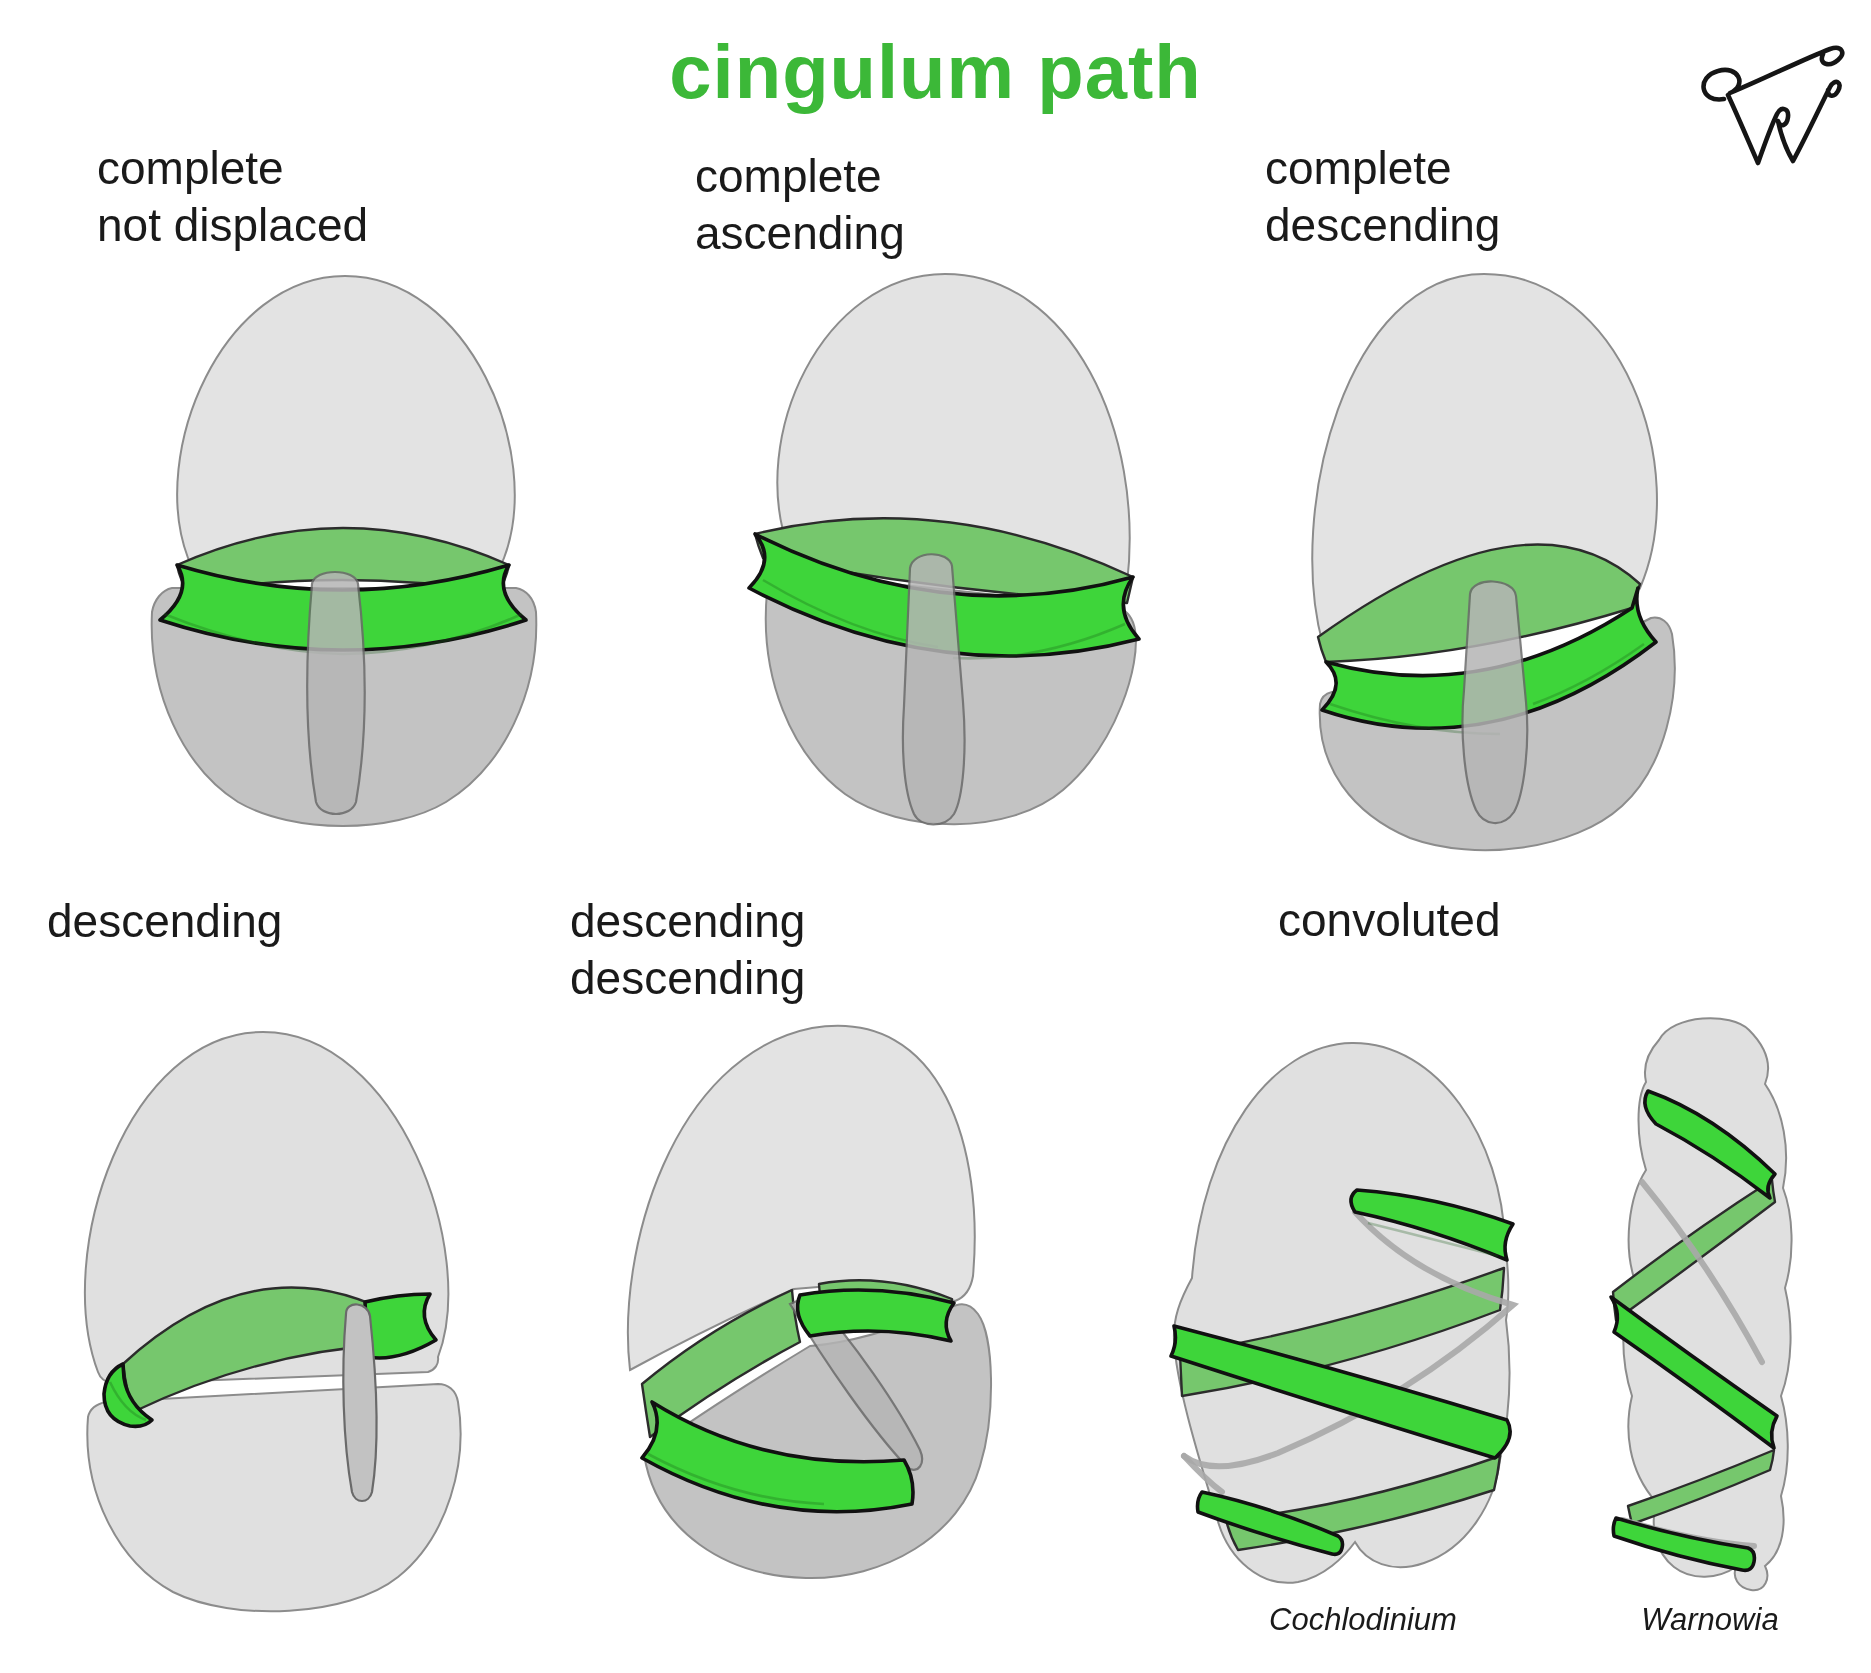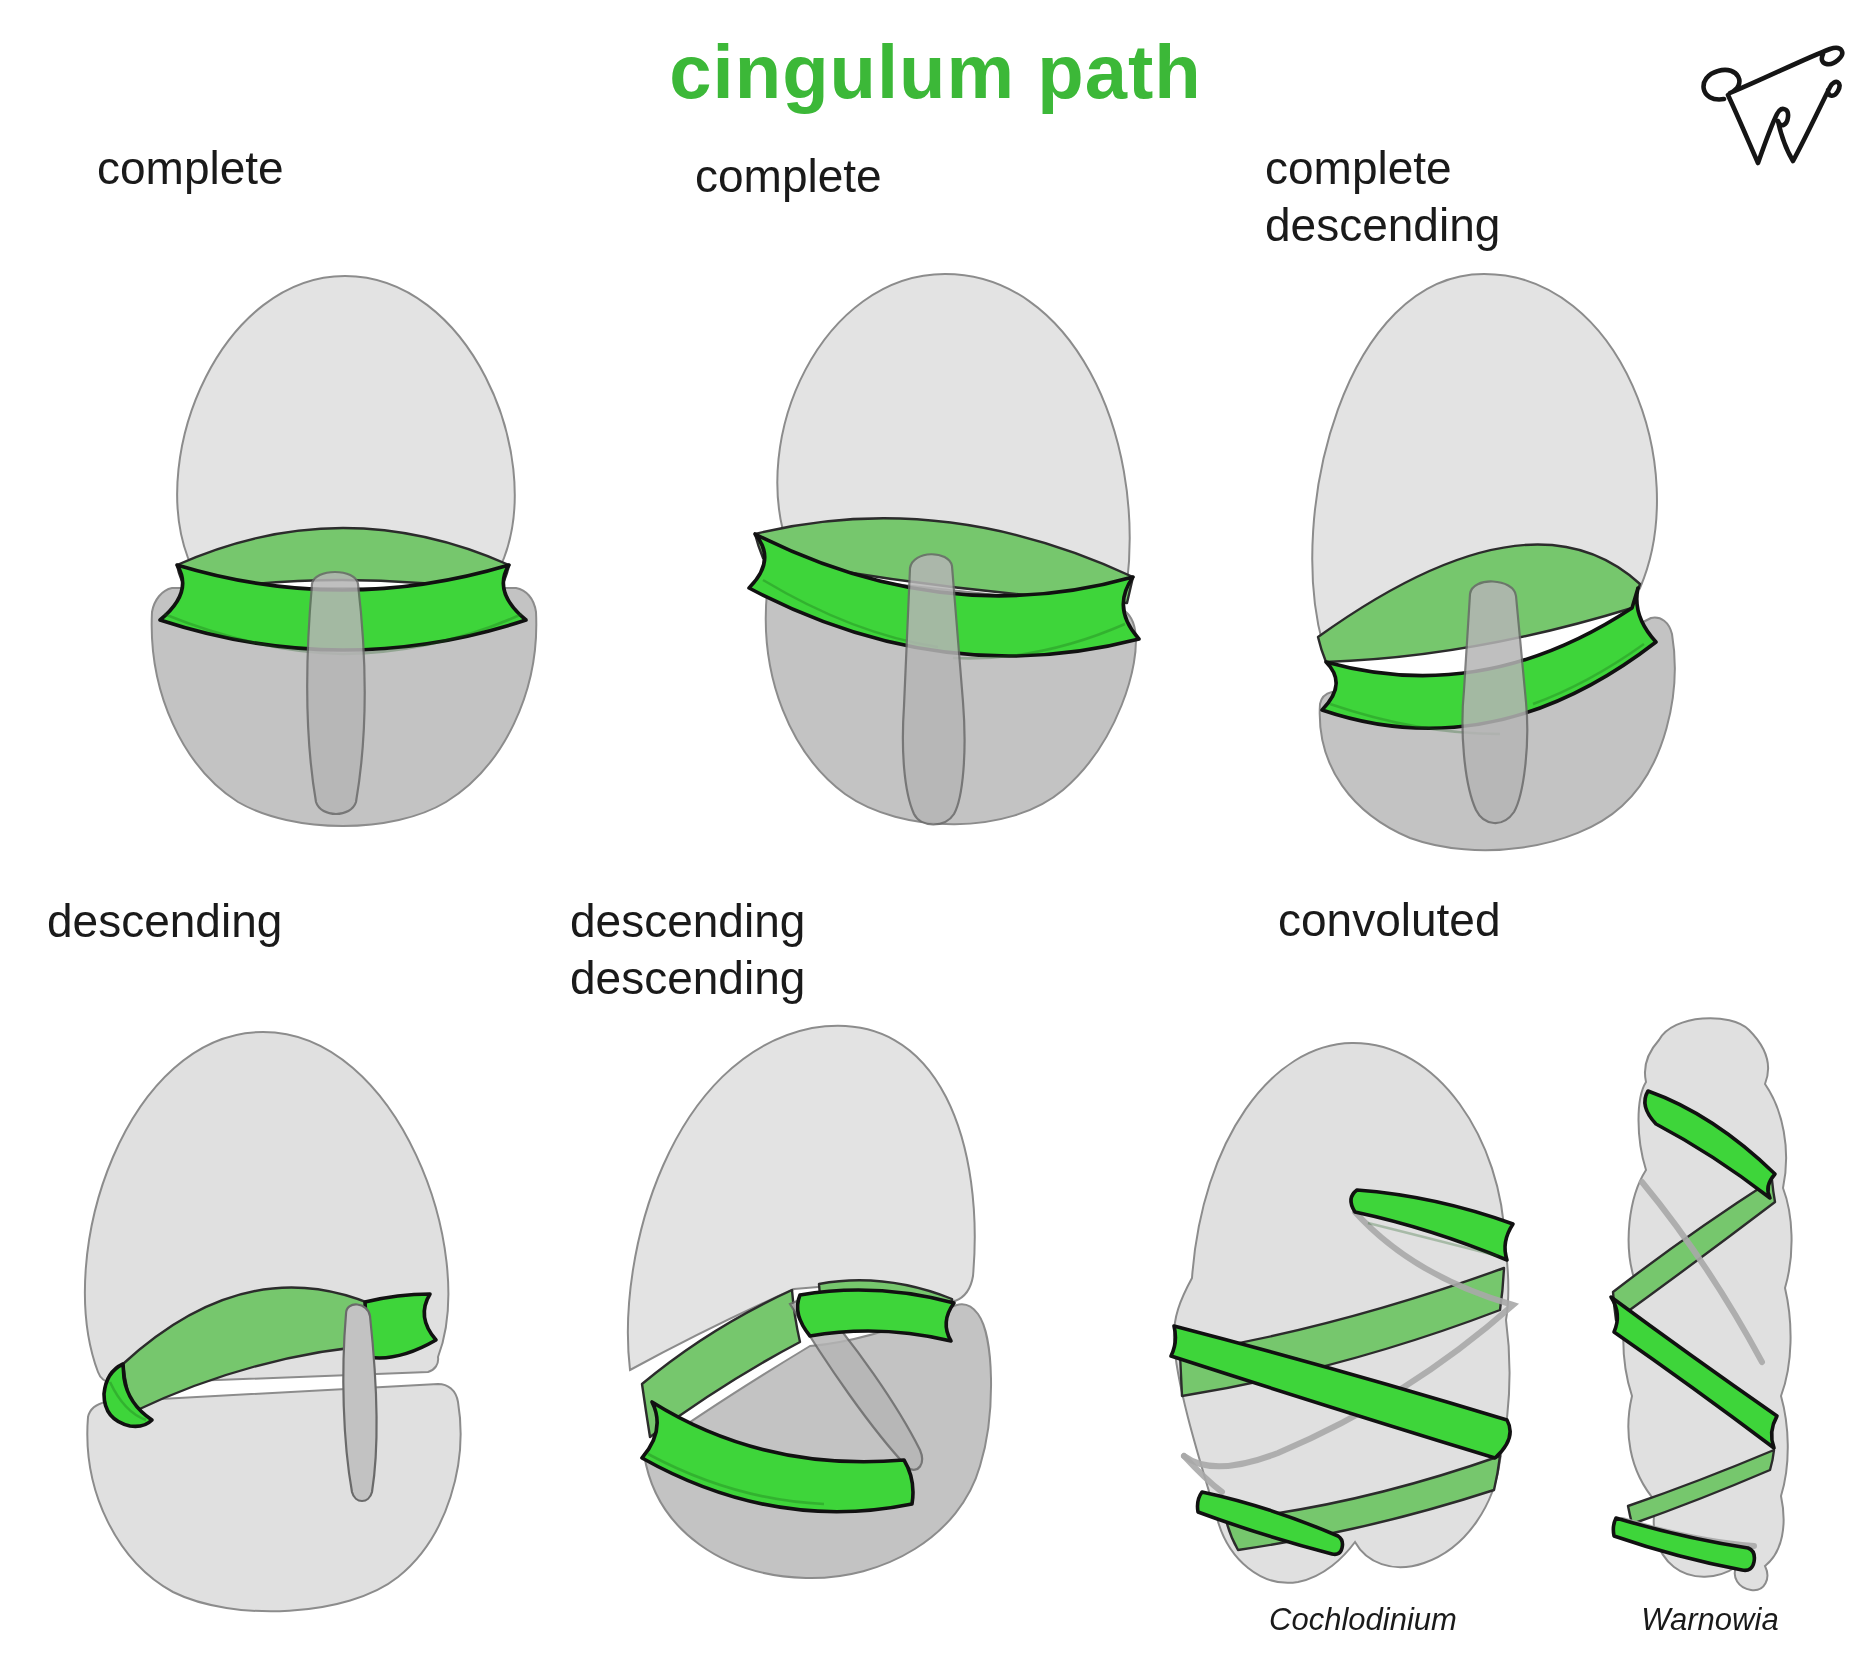--- a/index.html
+++ b/index.html
@@ -29,23 +29,25 @@
 
   <div class="title">cingulum path</div>
 
   <svg style="left:1690px;top:25px" width="170" height="150" viewBox="0 0 170 150">
     <path class="sig" d="M34,74 C10,78 6,52 28,46 C48,40 58,60 40,68 C78,52 114,34 140,24 C152,20 156,28 148,35 C140,42 128,40 133,29"></path>
     <path class="sig" d="M38,70 C50,96 60,120 68,138 C75,118 81,101 87,89 C91,81 99,83 98,92 C97,101 90,103 88,96 C91,110 97,126 103,136 C116,112 128,86 140,62 C145,53 153,57 148,66 C144,73 138,72 138,65"></path>
   </svg>
 
   <div class="caption" style="left:97px;top:140px;width:480px">
     <div>complete</div>
+    <div>not displaced</div>
   </div>
   <div class="caption" style="left:695px;top:148px;width:480px">
     <div>complete</div>
+    <div>ascending</div>
   </div>
   <div class="caption" style="left:1265px;top:140px;width:480px">
     <div>complete</div>
     <div>descending</div>
   </div>
   <div class="caption" style="left:47px;top:893px;width:480px">
     <div>descending</div>
   </div>
   <div class="caption" style="left:570px;top:893px;width:480px">
     <div>descending</div>

